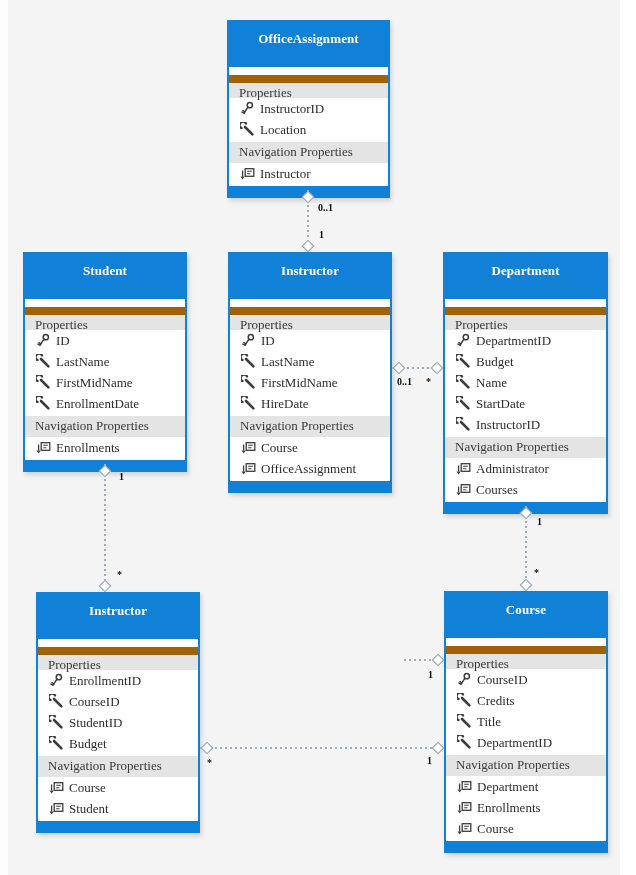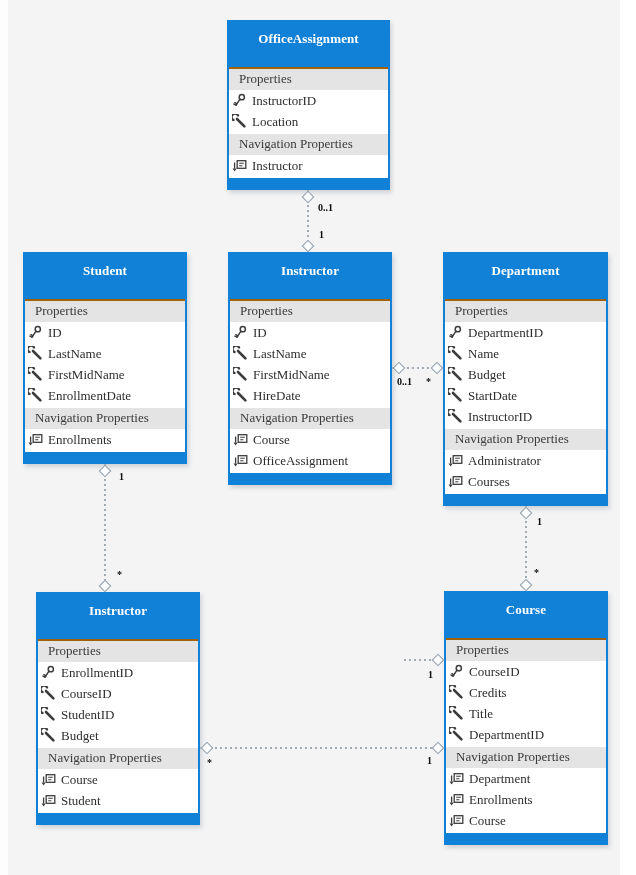--- a/index.html
+++ b/index.html
@@ -16,23 +16,23 @@
   }
   .entity-header {
     height:45px; box-sizing:border-box; background:#1180d7; color:#ffffff;
     font-weight:bold; font-size:13px; text-align:center; padding-top:9px;
     letter-spacing:0.1px;
   }
   .section-header {
     height:23px; box-sizing:border-box; background:#e4e4e4; color:#3a3a3a;
     font-size:13px; line-height:19px; padding-left:10px; border-top:2px solid #ffffff;
   }
-  .section-header.props { border-top:2px solid #a16207; }
+  .section-header.props { border-top:8px solid #a16207;margin-top:8px; }
   .prop-row {
-    height:21px; display:flex; align-items:center; padding-left:3px;
+    height:21px; display:flex; align-items:center; padding-left:11px;
     font-size:13px; color:#2d2d2d; background:#ffffff;
   }
   .prop-row .icon { width:15px; height:15px; margin-right:5px; flex:none; display:inline-flex; }
   .prop-row .icon svg { width:15px; height:15px; }
   .entity-footer { height:10px; background:#1180d7; margin-top:2px; }
 
   .conn-line { position:absolute; z-index:2; }
   .conn-line.h { height:2px; background:repeating-linear-gradient(90deg,#a0abb5 0 2px,transparent 2px 5px); }
   .conn-line.v { width:2px; background:repeating-linear-gradient(180deg,#a0abb5 0 2px,transparent 2px 5px); }
   .diamond {
@@ -254,32 +254,32 @@
       </div>
       <div class="prop-row">
         <span class="icon">
           <svg viewBox="0 0 15 15">
             <g fill="none" stroke="#3c3c3c" stroke-linecap="round">
               <path d="M1.6 6.1 A3.4 3.4 0 1 1 6.1 1.6" stroke-width="2.2"></path>
               <path d="M5 5 L12.4 12.4" stroke-width="2.6"></path>
             </g>
           </svg>
         </span>
+        <span class="prop-label">Budget</span>
+      </div>
+      <div class="prop-row">
+        <span class="icon">
+          <svg viewBox="0 0 15 15">
+            <g fill="none" stroke="#3c3c3c" stroke-linecap="round">
+              <path d="M1.6 6.1 A3.4 3.4 0 1 1 6.1 1.6" stroke-width="2.2"></path>
+              <path d="M5 5 L12.4 12.4" stroke-width="2.6"></path>
+            </g>
+          </svg>
+        </span>
         <span class="prop-label">Name</span>
-      </div>
-      <div class="prop-row">
-        <span class="icon">
-          <svg viewBox="0 0 15 15">
-            <g fill="none" stroke="#3c3c3c" stroke-linecap="round">
-              <path d="M1.6 6.1 A3.4 3.4 0 1 1 6.1 1.6" stroke-width="2.2"></path>
-              <path d="M5 5 L12.4 12.4" stroke-width="2.6"></path>
-            </g>
-          </svg>
-        </span>
-        <span class="prop-label">Budget</span>
       </div>
       <div class="prop-row">
         <span class="icon">
           <svg viewBox="0 0 15 15">
             <g fill="none" stroke="#3c3c3c" stroke-linecap="round">
               <path d="M1.6 6.1 A3.4 3.4 0 1 1 6.1 1.6" stroke-width="2.2"></path>
               <path d="M5 5 L12.4 12.4" stroke-width="2.6"></path>
             </g>
           </svg>
         </span>

